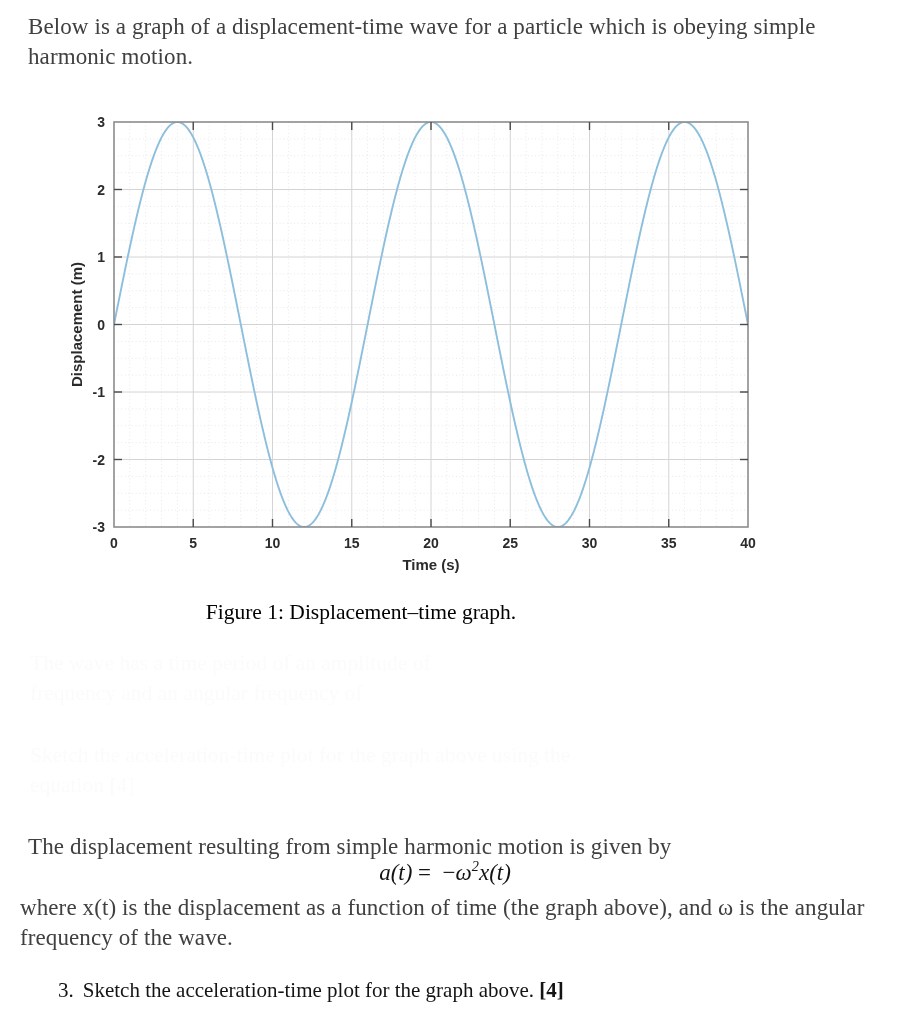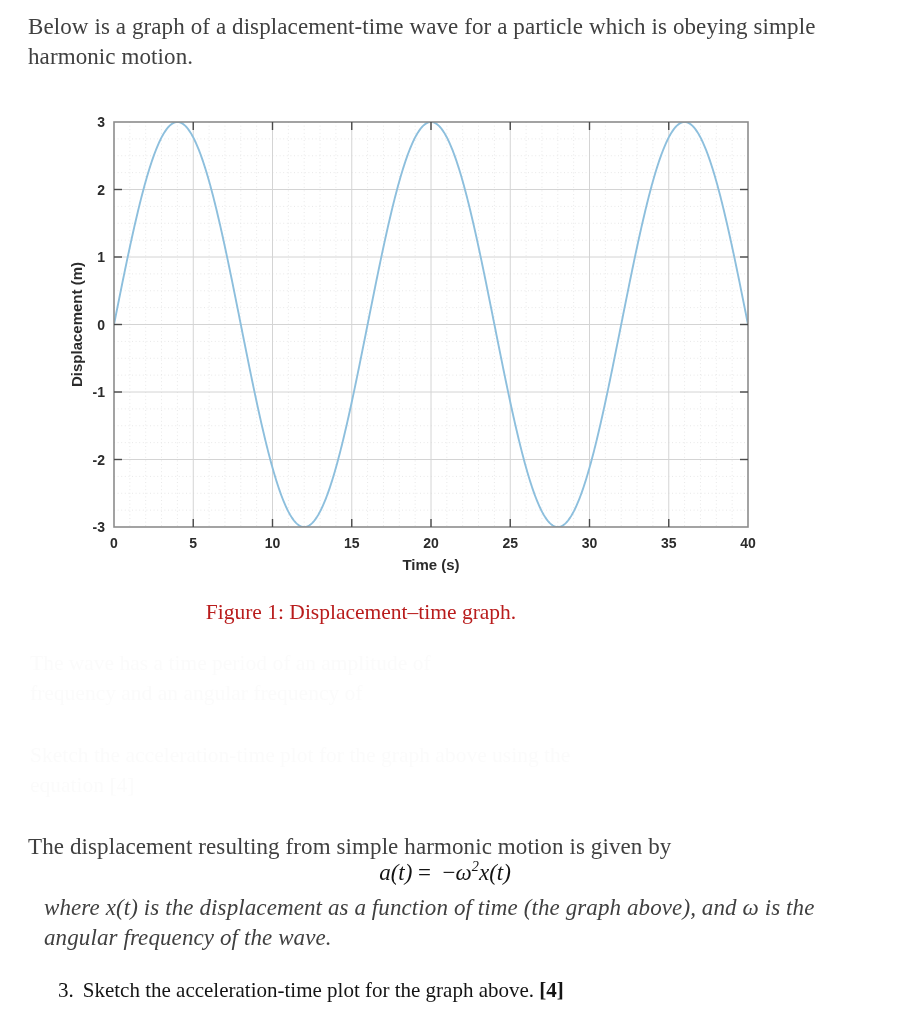--- a/index.html
+++ b/index.html
@@ -30,24 +30,23 @@
     left: 28px;
     top: 12px;
     width: 810px;
   }
   #accel-paragraph {
     left: 28px;
     top: 832px;
     width: 845px;
   }
   #where-paragraph {
-    left: 44px;
+    left: 20px;
     top: 893px;
     width: 848px;
-    font-style: italic;
   }
   .equation {
     position: absolute;
     left: 0;
     top: 858px;
     width: 890px;
     text-align: center;
     font-family: "Liberation Serif", "DejaVu Serif", serif;
     font-size: 23px;
     font-style: italic;
@@ -74,21 +73,21 @@
 
   
   #figure-caption {
     position: absolute;
     left: 0;
     top: 600px;
     width: 722px;
     text-align: center;
     font-family: "Liberation Serif", "DejaVu Serif", serif;
     font-size: 21.5px;
-    color: #b91c1c;
+    color: #000000;
   }
 
   
   #erased-region {
     position: absolute;
     left: 30px;
     top: 648px;
     width: 840px;
     height: 165px;
     font-family: "Liberation Serif", "DejaVu Serif", serif;

